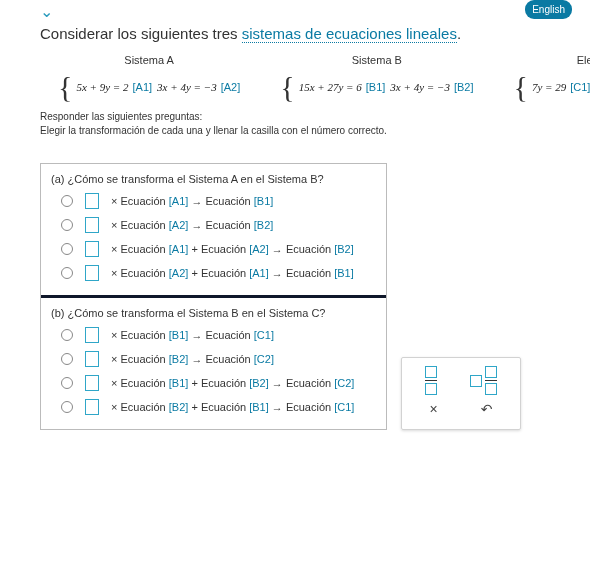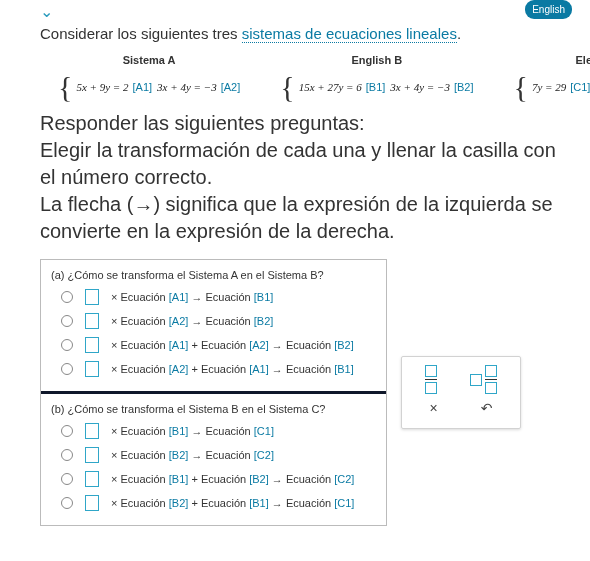--- a/index.html
+++ b/index.html
@@ -28,34 +28,34 @@
     font-size:15px; margin-top:4px; line-height:1.35;
   }
   .linklike {
     color:#0a7aa3; border-bottom:1px dotted #0a7aa3;
   }
   .systems-row {
     display:flex; gap:40px; margin:10px 0 8px 18px;
     align-items:flex-start;
   }
   .syscol { display:flex; flex-direction:column; align-items:center; }
-  .syshead { font-size:11px; font-weight:bold; margin-bottom:6px; }
+  .syshead { font-size:11px; font-weight:normal; margin-bottom:6px; }
   .brace-box {
     display:flex; align-items:center; gap:4px;
   }
   .brace {
     font-size:30px; line-height:1; color:#333; font-family:"Times New Roman",serif;
   }
   .eqcol { display:flex; flex-direction:row; gap:5px; }
   .eqline { font-size:11px; white-space:nowrap; }
   .eqmath { font-style:italic; font-family:"Times New Roman",serif; color:#222;}
   .tag { color:#0a7aa3; margin-left:4px; font-family:Arial; font-style:normal;}
-  .instructions { font-size:20px; line-height:1.35; margin-top:6px; }
-
-  .lower { display:flex; gap:14px; margin-top:14px; align-items:center; }
+  .instructions { font-size:10px; line-height:1.35; margin-top:6px; }
+
+  .lower { display:flex; gap:14px; margin-top:26px; align-items:flex-end; }
   .qbox {
     border:1px solid #bbb;
     width:345px;
     font-size:11px;
   }
   .part {
     border-top:3px solid #0f172a; padding:9px 10px 6px 10px;
   }
   .part:first-child { border-top:none; }
   .part-q { margin-bottom:8px; }
@@ -109,21 +109,21 @@
       <div class="syshead">Sistema A</div>
       <div class="brace-box">
         <span class="brace">{</span>
         <div class="eqcol">
           <div class="eqline"><span class="eqmath">5x + 9y = 2</span><span class="tag">[A1]</span></div>
           <div class="eqline"><span class="eqmath">3x + 4y = −3</span><span class="tag">[A2]</span></div>
         </div>
       </div>
     </div>
     <div class="syscol">
-      <div class="syshead">English B</div>
+      <div class="syshead">Sistema B</div>
       <div class="brace-box">
         <span class="brace">{</span>
         <div class="eqcol">
           <div class="eqline"><span class="eqmath">15x + 27y = 6</span><span class="tag">[B1]</span></div>
           <div class="eqline"><span class="eqmath">3x + 4y = −3</span><span class="tag">[B2]</span></div>
         </div>
       </div>
     </div>
     <div class="syscol">
       <div class="syshead">Elegir C</div>
@@ -133,21 +133,20 @@
           <div class="eqline"><span class="eqmath">7y = 29</span><span class="tag">[C1]</span></div>
           <div class="eqline"><span class="eqmath">3x + 4y = −3</span><span class="tag">[C2]</span></div>
         </div>
       </div>
     </div>
   </div>
 
   <div class="instructions">
     <div>Responder las siguientes preguntas:</div>
     <div>Elegir la transformación de cada una y llenar la casilla con el número correcto.</div>
-    <div>La flecha (→) significa que la expresión de la izquierda se convierte en la expresión de la derecha.</div>
   </div>
 
   <div class="lower">
     <div class="qbox">
 
       <div class="part">
         <div class="part-q">(a)  ¿Cómo se transforma el Sistema A en el Sistema B?</div>
         <div class="opt">
           <span class="radio"></span>
           <span class="fillbox"></span>

